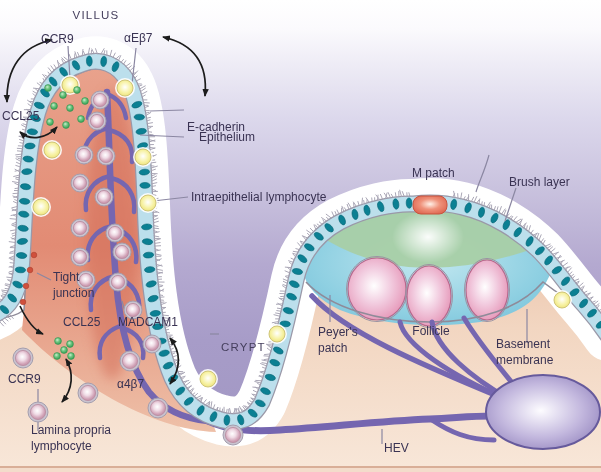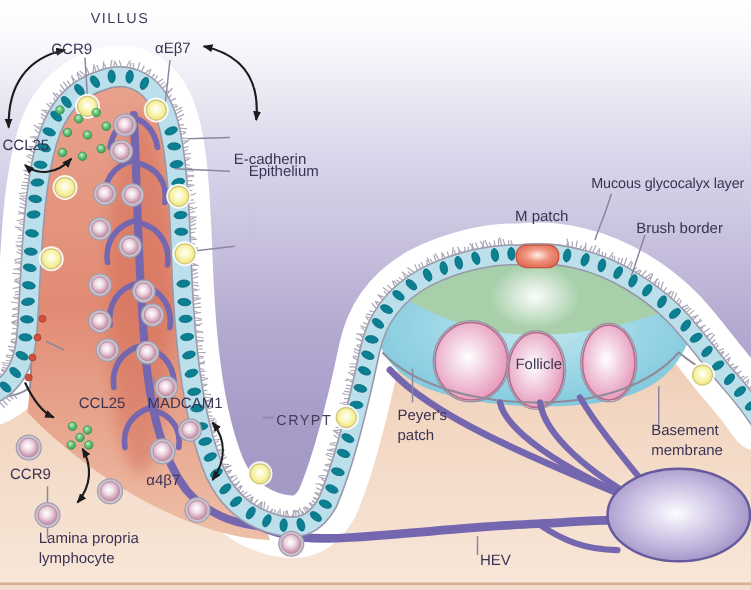--- a/index.html
+++ b/index.html
@@ -4,21 +4,21 @@
 <style>
   html,body{margin:0;padding:0;background:#fff;}
   .stage{position:relative;width:601px;height:472px;overflow:hidden;background:#f97316;
          font-family:"Liberation Sans",sans-serif;text-decoration:underline;}
   .stage svg{position:absolute;left:0;top:0;}
   .lbl{position:absolute;font:12px/1.32 "Liberation Sans",sans-serif;color:#3a3353;
        white-space:pre-line;pointer-events:none;}
   .caps{letter-spacing:1.2px;font-size:11.5px;color:#443e5c;}
   .nowrap{white-space:nowrap;}
   .tight{font-size:11.5px;letter-spacing:-0.1px;}
-  .ctr{transform:translate(-50%,-50%);text-align:center;}
+  .ctr{transform:translate(-50%,-50%);text-align:center;margin-top:40px;}
   .ctrx{transform:translateX(-50%);}
 </style>
 </head>
 <body>
 
 <div class="stage">
 <svg id="scene" width="601" height="472" viewBox="0 0 601 472">
   <defs>
     <linearGradient id="gBg" x1="0" y1="0" x2="0" y2="472" gradientUnits="userSpaceOnUse">
       <stop offset="0" stop-color="#ffffff"></stop>
@@ -351,29 +351,31 @@
   <rect x="0" y="466" width="601" height="2" fill="#d9ae97"></rect>
   <rect x="0" y="468" width="601" height="4" fill="#f3dccb"></rect>
 </svg>
 
 <div class="lbl caps ctrx" style="left:96px;top:8px">VILLUS</div>
 <div class="lbl" style="left:41px;top:32px">CCR9</div>
 <div class="lbl" style="left:124px;top:31px">αEβ7</div>
 <div class="lbl" style="left:2px;top:109px">CCL25</div>
 <div class="lbl" style="left:187px;top:120px">E-cadherin</div>
 <div class="lbl" style="left:199px;top:130px">Epithelium</div>
-<div class="lbl tight nowrap" style="left:473px;top:140px">Mucous glycocalyx layer</div>
+<div class="lbl nowrap" style="left:191px;top:190px">Intraepithelial lymphocyte</div>
 <div class="lbl" style="left:412px;top:166px">M patch</div>
-<div class="lbl nowrap" style="left:509px;top:175px">Brush border</div>
+<div class="lbl nowrap" style="left:509px;top:175px">Brush layer</div>
+<div class="lbl" style="left:53px;top:270px">Tight
+junction</div>
 <div class="lbl" style="left:63px;top:315px">CCL25</div>
 <div class="lbl" style="left:118px;top:315px">MADCAM1</div>
-<div class="lbl caps" style="left:221px;top:330px">CRYPT</div>
+<div class="lbl caps" style="left:221px;top:340px">CRYPT</div>
 <div class="lbl" style="left:318px;top:325px">Peyer's
 patch</div>
-<div class="lbl" style="left:521px;top:337px">Basement
+<div class="lbl" style="left:496px;top:337px">Basement
 membrane</div>
 <div class="lbl" style="left:8px;top:372px">CCR9</div>
 <div class="lbl" style="left:117px;top:377px">α4β7</div>
 <div class="lbl" style="left:31px;top:423px">Lamina propria
 lymphocyte</div>
 <div class="lbl" style="left:384px;top:441px">HEV</div>
 <div class="lbl ctr" style="left:431px;top:292px">Follicle</div>
 </div>
 
 </body></html>

